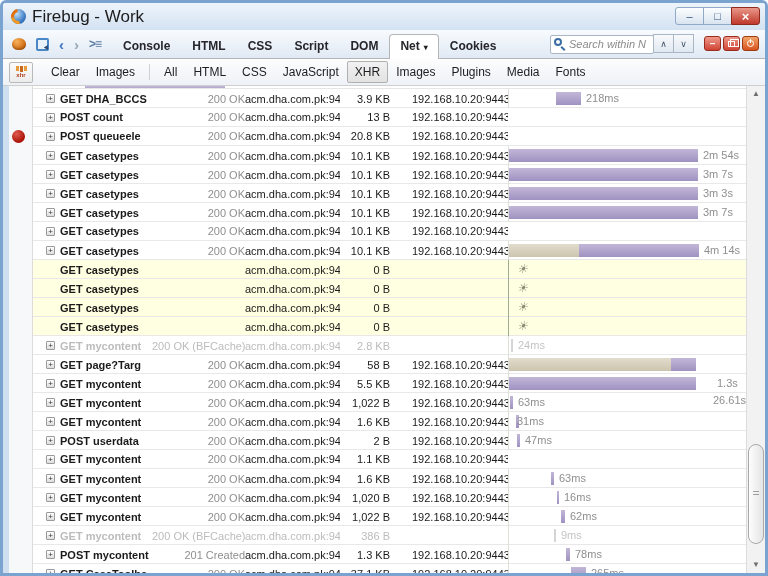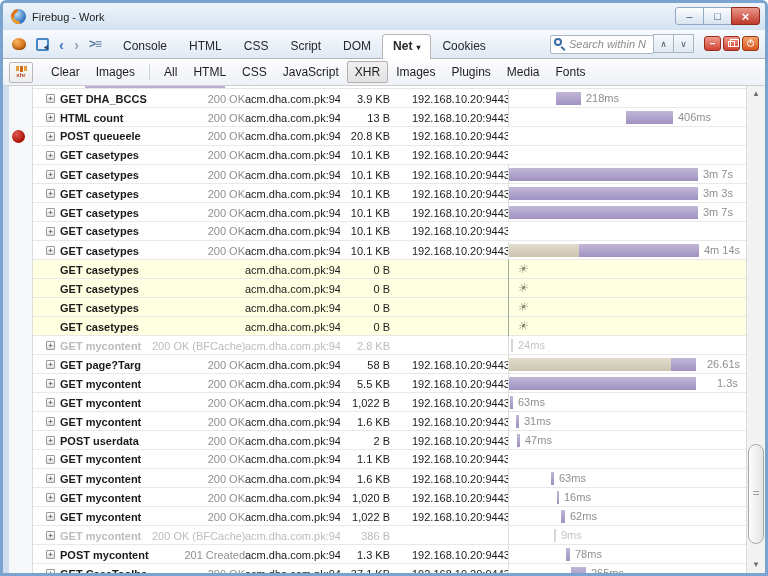--- a/index.html
+++ b/index.html
@@ -9,41 +9,41 @@
 
   
   .titlebar { height:27px; flex:0 0 27px; background:linear-gradient(#eef4fb,#d3e2f2);
               display:flex; align-items:center; padding:0 6px; position:relative; }
   .ff-icon { width:15px; height:15px; border-radius:50%; position:relative; margin:0 6px 0 2px;
              background:radial-gradient(circle at 38% 32%, #bfe0f6, #3d7bc4 62%, #215one 90%);
              background:radial-gradient(circle at 38% 32%, #bfe0f6, #3d7bc4 62%, #20518e); }
   .ff-icon::after { content:""; position:absolute; inset:0px; border-radius:50%;
              border:3px solid transparent; border-left-color:#e8710c; border-bottom-color:#f4a javax;
              border-bottom-color:#f4a javax; border-bottom-color:#f59a23; transform:rotate(35deg); }
-  .title-text { font-size:11px; color:#1c1c1c; }
+  .title-text { font-size:17px; color:#1c1c1c; }
   .winbtns { position:absolute; right:5px; top:4px; display:flex; }
   .winbtn { width:29px; height:18px; border:1px solid #8fa9c6; background:linear-gradient(#fcfdfe,#d9e4f0);
             display:flex; align-items:center; justify-content:center; font-size:11px; color:#30507a; margin-left:-1px; }
   .winbtn:first-child { border-radius:3px 0 0 3px; }
   .winbtn.close { border-radius:0 3px 3px 0; background:linear-gradient(#e9988a,#c0392b); border-color:#8f2a1d;
                   color:#fff; font-size:13px; font-weight:bold; }
 
   
   .toolbar { height:29px; flex:0 0 29px; background:linear-gradient(#f8fbfe,#e0e9f4);
              border-bottom:1px solid #b5b5b5; display:flex; align-items:flex-end; padding:0 4px; position:relative; }
   .tool-icons { display:flex; align-items:center; height:28px; }
   .ticon { margin:0 5px; font-weight:bold; cursor:default; }
   .bug { width:14px; height:12px; border-radius:50% 50% 45% 45%; background:radial-gradient(circle at 35% 30%, #f7b25c, #d06a10 70%, #8a4006); box-shadow:inset 0 -2px 2px #00000030; }
   .inspector { width:13px; height:13px; border:2px solid #4a87c7; border-radius:2px; position:relative; background:#e8f1fa; }
   .inspector::after { content:"➤"; content:"▲"; position:absolute; right:-4px; bottom:-4px; font-size:8px; color:#2b4e76; transform:rotate(150deg); }
   .nav { font-size:15px; font-weight:bold; color:#3a76c2; }
   .nav.fwd { color:#9aa7b5; }
   .cli { font-size:12px; color:#5b7aa0; letter-spacing:-1px; }
   .tabs { display:flex; align-items:flex-end; height:29px; margin-left:6px; }
-  .tab { font-size:12px; font-weight:400; color:#26262b; padding:4px 10px 5px; border:1px solid transparent; border-bottom:none; }
+  .tab { font-size:12px; font-weight:700; color:#26262b; padding:4px 10px 5px; border:1px solid transparent; border-bottom:none; }
   .tab.active { background:#fff; border-color:#b5b5b5; border-radius:4px 4px 0 0; font-weight:bold; margin-bottom:-1px; padding-bottom:6px; }
   .tab .caret { font-size:8px; margin-left:4px; color:#222; }
   .searcharea { position:absolute; right:6px; top:4px; display:flex; align-items:center; }
   .searchbox { position:relative; }
   .searchbox input { width:104px; height:19px; border:1px solid #a9b6c6; border-radius:2px; padding:0 0 0 18px;
                      font-size:11px; font-style:italic; color:#444; font-family:"Liberation Sans",sans-serif; }
   .searchbox input::placeholder { color:#8b8b8b; font-style:italic; }
   .mag { position:absolute; left:4px; top:4px; width:8px; height:8px; border:2px solid #3a6ea5; border-radius:50%; }
   .mag::after { content:""; position:absolute; width:2px; height:5px; background:#3a6ea5; left:6px; top:6px; transform:rotate(-45deg); }
   .updown { width:21px; height:19px; border:1px solid #a9b6c6; margin-left:-1px; background:linear-gradient(#f8fafc,#e1e8f1);
@@ -208,30 +208,26 @@
           <span class="ip">192.168.10.20:9443</span>
           <span class="tl">
             <i class="bar" style="left: 47px; width: 25px;"></i>
             <span class="tlabel" style="left: 77px;">218ms</span>
           </span>
         </div>
         <div class="row">
           <span class="expwrap">
             <span class="expand">+</span>
           </span>
-          <span class="url">HTML count</span>
+          <span class="url">POST count</span>
           <span class="status">200 OK</span>
           <span class="domain">acm.dha.com.pk:9443</span>
           <span class="size">13 B</span>
           <span></span>
           <span class="ip">192.168.10.20:9443</span>
-          <span class="tl">
-            <i class="bar" style="left: 117px; width: 47px;"></i>
-            <span class="tlabel" style="left: 169px;">406ms</span>
-          </span>
         </div>
         <div class="row">
           <span class="expwrap">
             <span class="expand">+</span>
           </span>
           <span class="url">POST queueele</span>
           <span class="status">200 OK</span>
           <span class="domain">acm.dha.com.pk:9443</span>
           <span class="size">20.8 KB</span>
           <span></span>
@@ -240,20 +236,24 @@
         <div class="row">
           <span class="expwrap">
             <span class="expand">+</span>
           </span>
           <span class="url">GET casetypes</span>
           <span class="status">200 OK</span>
           <span class="domain">acm.dha.com.pk:9443</span>
           <span class="size">10.1 KB</span>
           <span></span>
           <span class="ip">192.168.10.20:9443</span>
+          <span class="tl">
+            <i class="bar" style="left: 0px; width: 189px;"></i>
+            <span class="tlabel" style="left: 194px;">2m 54s</span>
+          </span>
         </div>
         <div class="row">
           <span class="expwrap">
             <span class="expand">+</span>
           </span>
           <span class="url">GET casetypes</span>
           <span class="status">200 OK</span>
           <span class="domain">acm.dha.com.pk:9443</span>
           <span class="size">10.1 KB</span>
           <span></span>
@@ -389,21 +389,21 @@
           </span>
           <span class="url">GET page?Targ</span>
           <span class="status">200 OK</span>
           <span class="domain">acm.dha.com.pk:9443</span>
           <span class="size">58 B</span>
           <span></span>
           <span class="ip">192.168.10.20:9443</span>
           <span class="tl">
             <i class="bar wait" style="left: 0px; width: 162px;"></i>
             <i class="bar" style="left: 162px; width: 25px;"></i>
-            <span class="tlabel" style="left: 198px;">26.61s</span>
+            <span class="tlabel" style="left: 204px; margin-top: 36px;">26.61s</span>
           </span>
         </div>
         <div class="row">
           <span class="expwrap">
             <span class="expand">+</span>
           </span>
           <span class="url">GET mycontent</span>
           <span class="status">200 OK</span>
           <span class="domain">acm.dha.com.pk:9443</span>
           <span class="size">5.5 KB</span>
@@ -434,21 +434,21 @@
             <span class="expand">+</span>
           </span>
           <span class="url">GET mycontent</span>
           <span class="status">200 OK</span>
           <span class="domain">acm.dha.com.pk:9443</span>
           <span class="size">1.6 KB</span>
           <span></span>
           <span class="ip">192.168.10.20:9443</span>
           <span class="tl">
             <i class="bar" style="left: 7px; width: 3px;"></i>
-            <span class="tlabel" style="left: 15px;">31ms</span>
+            <span class="tlabel" style="left: 8px;">31ms</span>
           </span>
         </div>
         <div class="row">
           <span class="expwrap">
             <span class="expand">+</span>
           </span>
           <span class="url">POST userdata</span>
           <span class="status">200 OK</span>
           <span class="domain">acm.dha.com.pk:9443</span>
           <span class="size">2 B</span>

